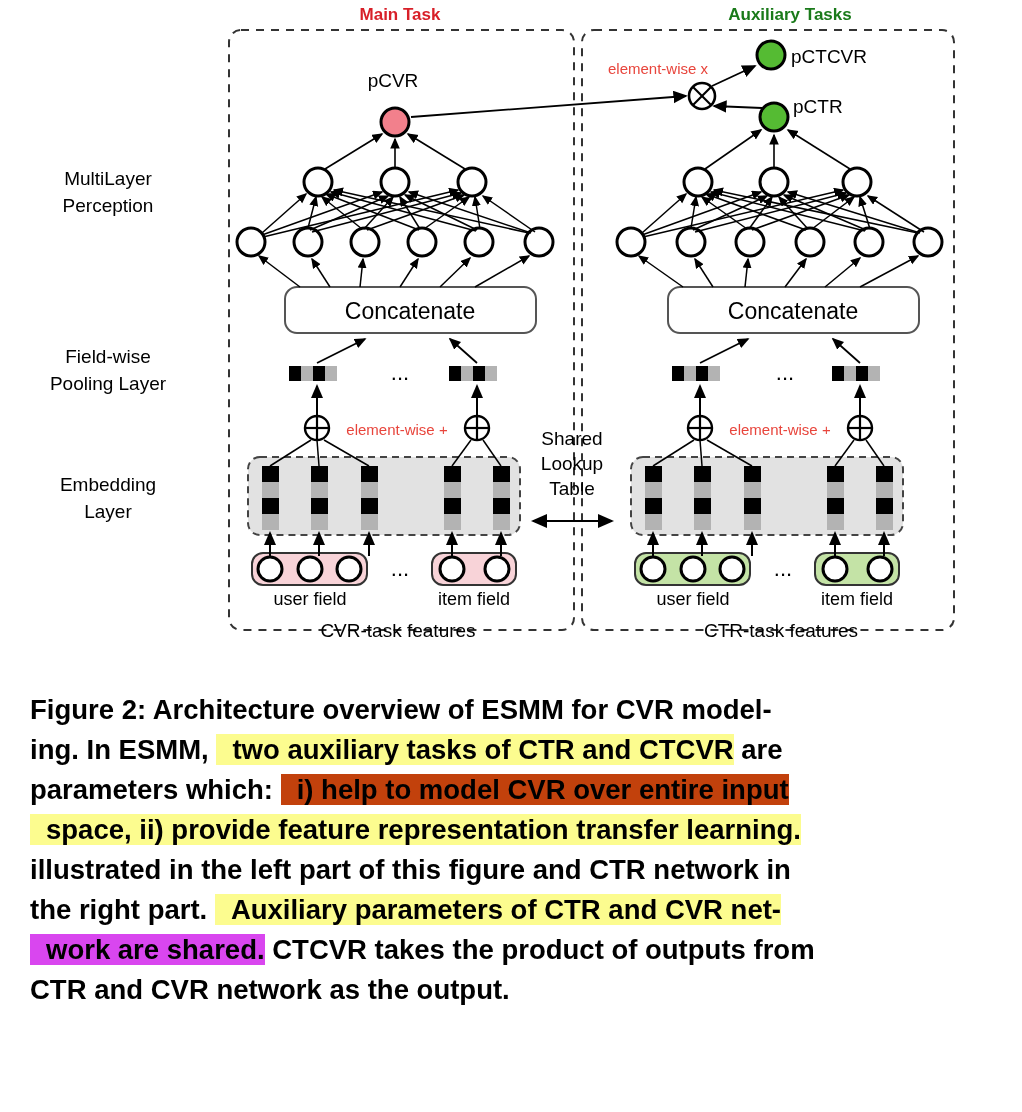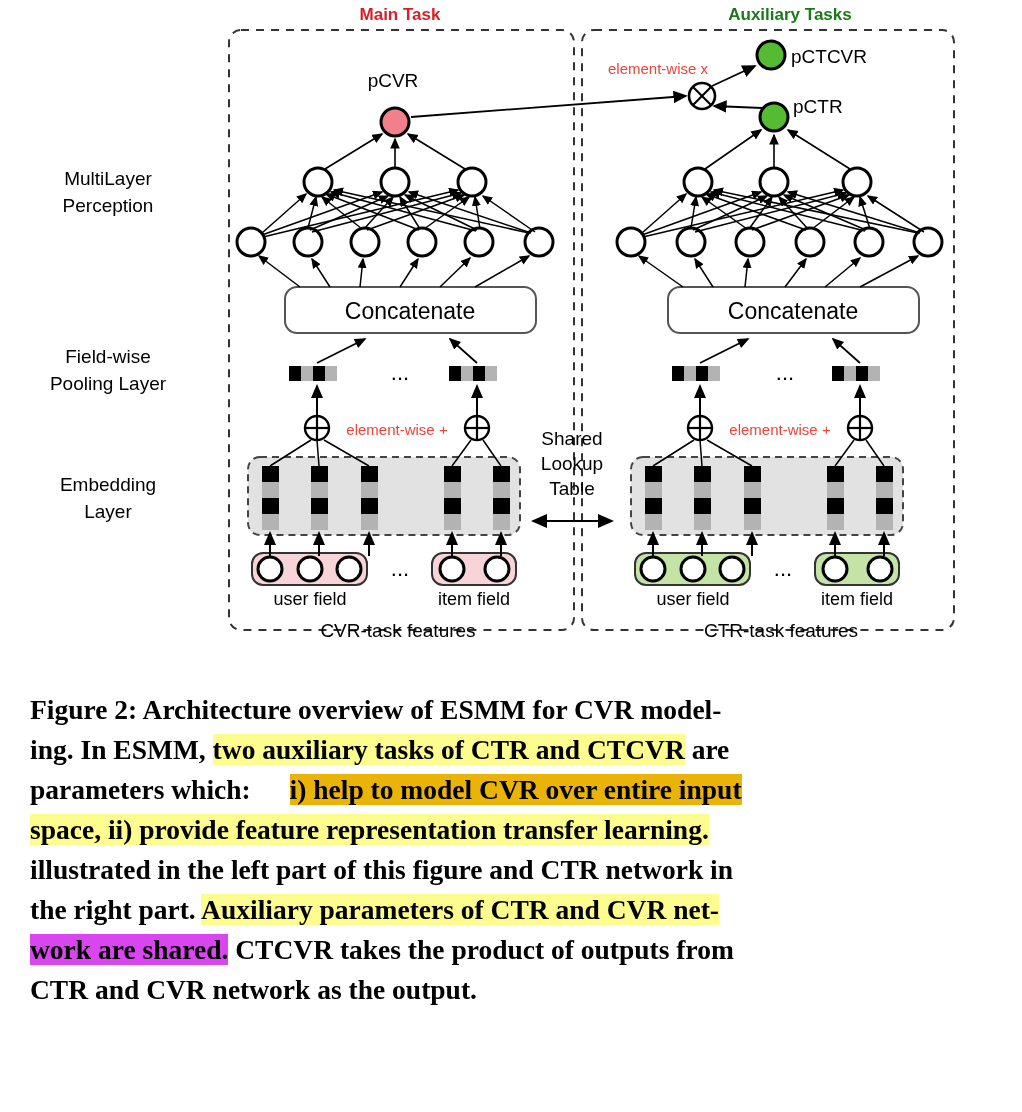--- a/index.html
+++ b/index.html
@@ -1,22 +1,22 @@
 <!DOCTYPE html>
 <html><head>
 <meta charset="utf-8">
 <style>
   html,body{margin:0;padding:0;background:#fff;}
   body{width:1022px;height:1112px;font-family:"Liberation Sans",sans-serif;color:#000;position:relative;overflow:hidden;}
   #fig{position:absolute;left:0;top:0;width:1022px;height:660px;}
   #fig svg{position:absolute;left:0;top:0;}
   .cap{position:absolute;left:30px;top:690px;width:962px;
-       font-family:Liberation Serif, serif;font-weight:bold;font-size:27.5px;line-height:40px;
+       font-family:Liberation Sans, sans-serif;font-weight:bold;font-size:27.5px;line-height:40px;
        text-align:justify;color:#000;}
-  .hl{background:#fcfc8f;}
+  .hl{background:#fcfc8f;padding-left:16px;}
   .capline{white-space:nowrap;}
 </style>
 </head>
 <body>
 
 <div id="fig">
   <svg width="1022" height="660" viewBox="0 0 1022 660" xmlns="http://www.w3.org/2000/svg">
     <defs>
       <marker id="ah" markerWidth="7" markerHeight="7" refX="6" refY="3" orient="auto">
         <path d="M0,0 L7,3 L0,6 z" fill="#000"></path>
@@ -391,19 +391,19 @@
 
     <text x="693" y="605" text-anchor="middle" font-family="Liberation Sans, sans-serif" font-size="18" fill="#000">user field</text>
     <text x="857" y="605" text-anchor="middle" font-family="Liberation Sans, sans-serif" font-size="18" fill="#000">item field</text>
     <text x="781" y="637" text-anchor="middle" font-family="Liberation Sans, sans-serif" font-size="19" fill="#000">CTR-task features</text>
   </svg>
 </div>
 
 <div class="cap" id="caption">
     <div class="capline"><span>Figure 2: Architecture overview of ESMM for CVR model-</span></div>
     <div class="capline"><span>ing. In ESMM, </span><span class="hl" style="background: rgb(252, 252, 143);">two auxiliary tasks of CTR and CTCVR</span><span> are</span></div>
-    <div class="capline"><span>parameters which: </span><span class="hl" style="background: #eab308; margin-left: 32px;">i) help to model CVR over entire input</span></div>
+    <div class="capline"><span>parameters which: </span><span class="hl" style="background: #c2410c;">i) help to model CVR over entire input</span></div>
     <div class="capline"><span class="hl" style="background: rgb(252, 252, 143);">space, ii) provide feature representation transfer learning.</span></div>
     <div class="capline"><span>illustrated in the left part of this figure and CTR network in</span></div>
     <div class="capline"><span>the right part. </span><span class="hl" style="background: rgb(252, 252, 143);">Auxiliary parameters of CTR and CVR net-</span></div>
     <div class="capline"><span class="hl" style="background: #d946ef;">work are shared.</span><span> CTCVR takes the product of outputs from</span></div>
     <div class="capline"><span>CTR and CVR network as the output.</span></div>
   </div>
 
 </body></html>

